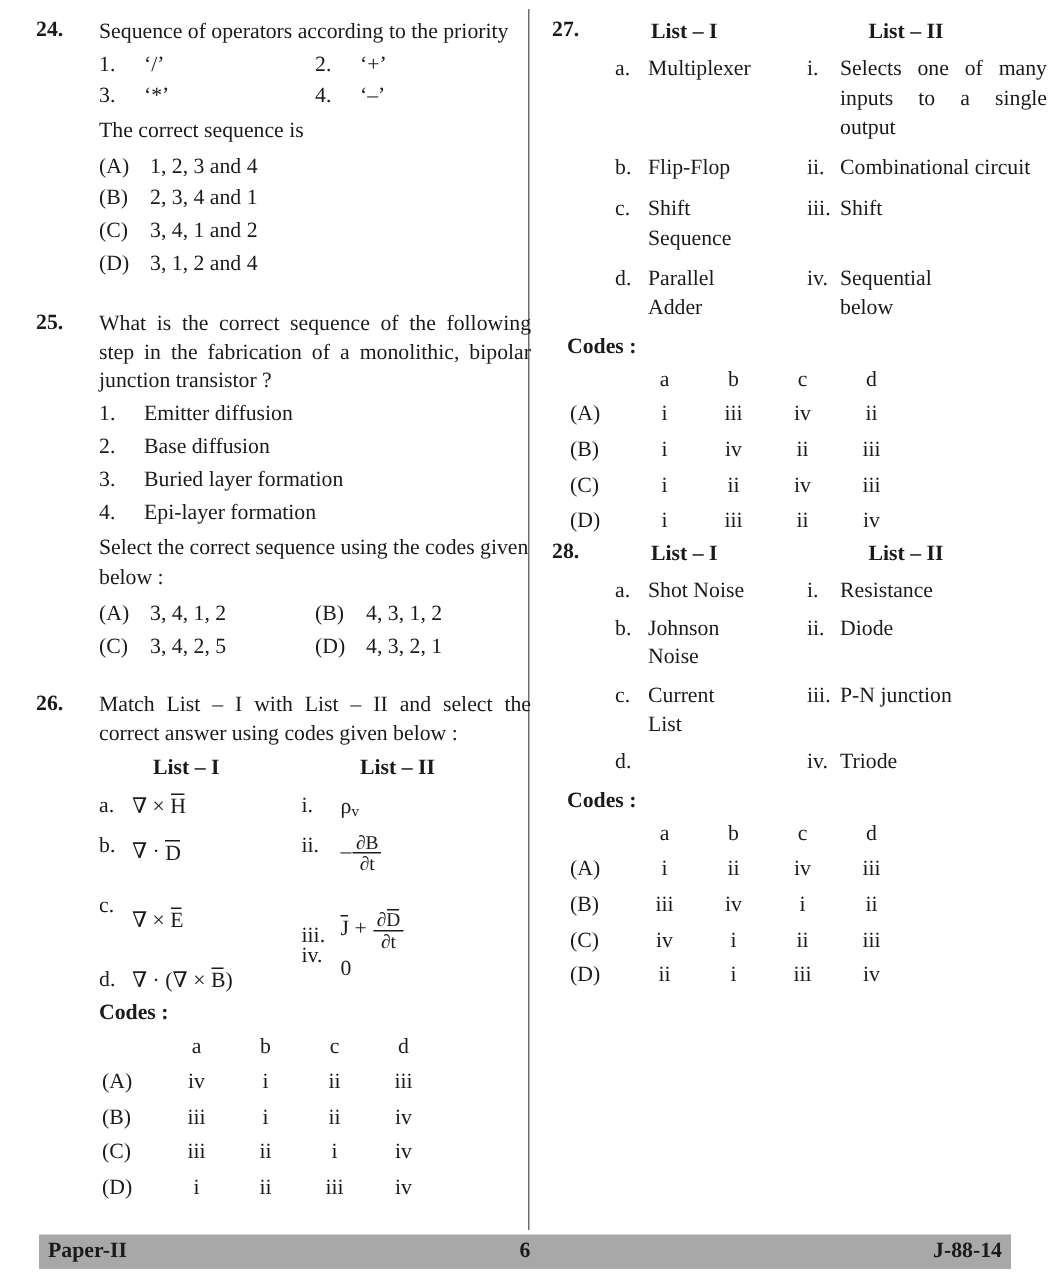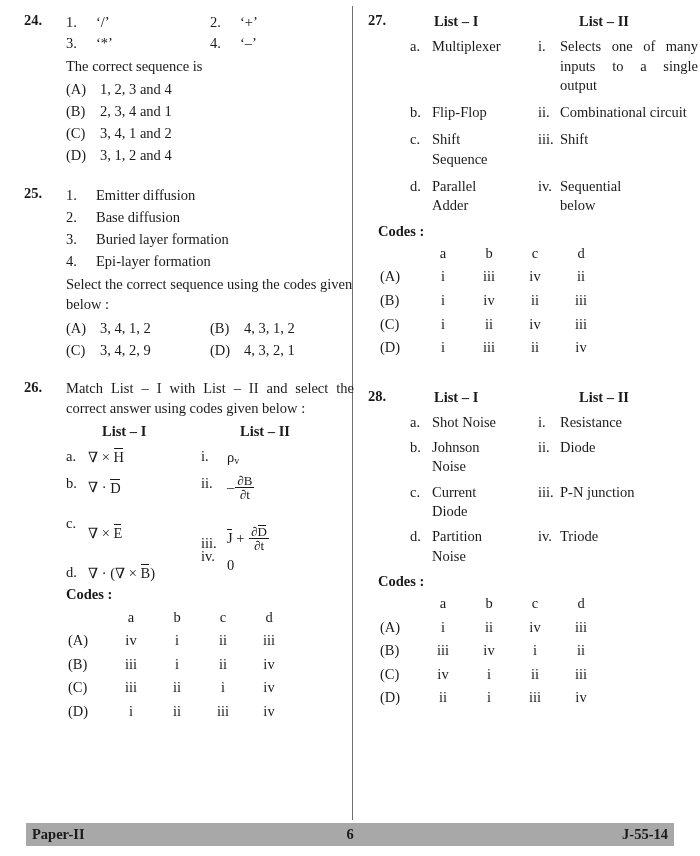--- a/index.html
+++ b/index.html
@@ -237,20 +237,21 @@
 
 <div class="page">
 
   <div class="divider"></div>
 
   <div class="col col-left">
 
     <div class="q" style="margin-top:12px;">
       <div class="qnum">24.</div>
       <div class="qbody">
+        <div class="stem">Sequence of operators according to the priority</div>
         <div class="subs">
           <div class="subrow">
             <div class="half">
               <span class="idx">1.</span>
               <span>‘/’</span>
             </div>
             <div class="half">
               <span class="idx">2.</span>
               <span>‘+’</span>
             </div>
@@ -284,20 +285,21 @@
             <span class="lbl">(D)</span>
             <span>3, 1, 2 and 4</span>
           </div>
         </div>
       </div>
     </div>
 
     <div class="q" style="margin-top:19px;">
       <div class="qnum">25.</div>
       <div class="qbody">
+        <div class="stem">What is the correct sequence of the following step in the fabrication of a monolithic, bipolar junction transistor ?</div>
         <div class="sublist" style="margin-top:2px;">
           <div class="sub">
             <span class="idx">1.</span>
             <span>Emitter diffusion</span>
           </div>
           <div class="sub">
             <span class="idx">2.</span>
             <span>Base diffusion</span>
           </div>
           <div class="sub">
@@ -317,21 +319,21 @@
               <span>3, 4, 1, 2</span>
             </div>
             <div class="cell">
               <span class="lbl">(B)</span>
               <span>4, 3, 1, 2</span>
             </div>
           </div>
           <div class="optrow">
             <div class="cell">
               <span class="lbl">(C)</span>
-              <span>3, 4, 2, 9</span>
+              <span>3, 4, 2, 5</span>
             </div>
             <div class="cell">
               <span class="lbl">(D)</span>
               <span>4, 3, 2, 1</span>
             </div>
           </div>
         </div>
       </div>
     </div>
 
@@ -542,21 +544,21 @@
             <td class="cv">i</td>
             <td class="cv">iii</td>
             <td class="cv">ii</td>
             <td class="cv">iv</td>
           </tr>
         </tbody>
           </table>
       </div>
     </div>
 
-    <div class="q" style="margin-top:28px;">
+    <div class="q" style="">
       <div class="qnum">28.</div>
       <div class="qbody">
         <div class="listhead" style="margin-top:0;">
           <div class="h1" style="padding-left:24px;">List – I</div>
           <div class="h2" style="padding-left:26px;">List – II</div>
         </div>
 
         <div class="mrow" style="margin-top:6px;">
           <div class="lcol" style="width:128px;">
             <span class="mk">a.</span>
@@ -575,32 +577,31 @@
           </div>
           <div class="rcol" style="width:160px;">
             <span class="mk">ii.</span>
             <span class="mt">Diode</span>
           </div>
         </div>
 
         <div class="mrow" style="margin-top:6px;">
           <div class="lcol" style="width:128px;">
             <span class="mk">c.</span>
-            <span class="mt" style="max-width:64px;">Current Diode</span>
+            <span class="mt" style="max-width:64px;">Current List</span>
           </div>
           <div class="rcol" style="width:160px;">
             <span class="mk">iii.</span>
             <span class="mt">P-N junction</span>
           </div>
         </div>
 
         <div class="mrow" style="margin-top:6px;">
           <div class="lcol" style="width:128px;">
             <span class="mk">d.</span>
-            <span class="mt" style="max-width:64px;">Partition Noise</span>
           </div>
           <div class="rcol" style="width:160px;">
             <span class="mk">iv.</span>
             <span class="mt">Triode</span>
           </div>
         </div>
 
         <div class="codes-label" style="margin-top:6px; margin-left:-32px;">Codes :</div>
         <table class="codetable" style="margin-left:-30px;">
           <tbody>
@@ -642,16 +643,16 @@
         </tbody>
           </table>
       </div>
     </div>
 
   </div>
 
   <div class="footer">
     <span class="fl">Paper-II</span>
     <span class="fc">6</span>
-    <span class="fr">J-55-14</span>
+    <span class="fr">J-88-14</span>
   </div>
 
 </div>
 
 </body></html>

